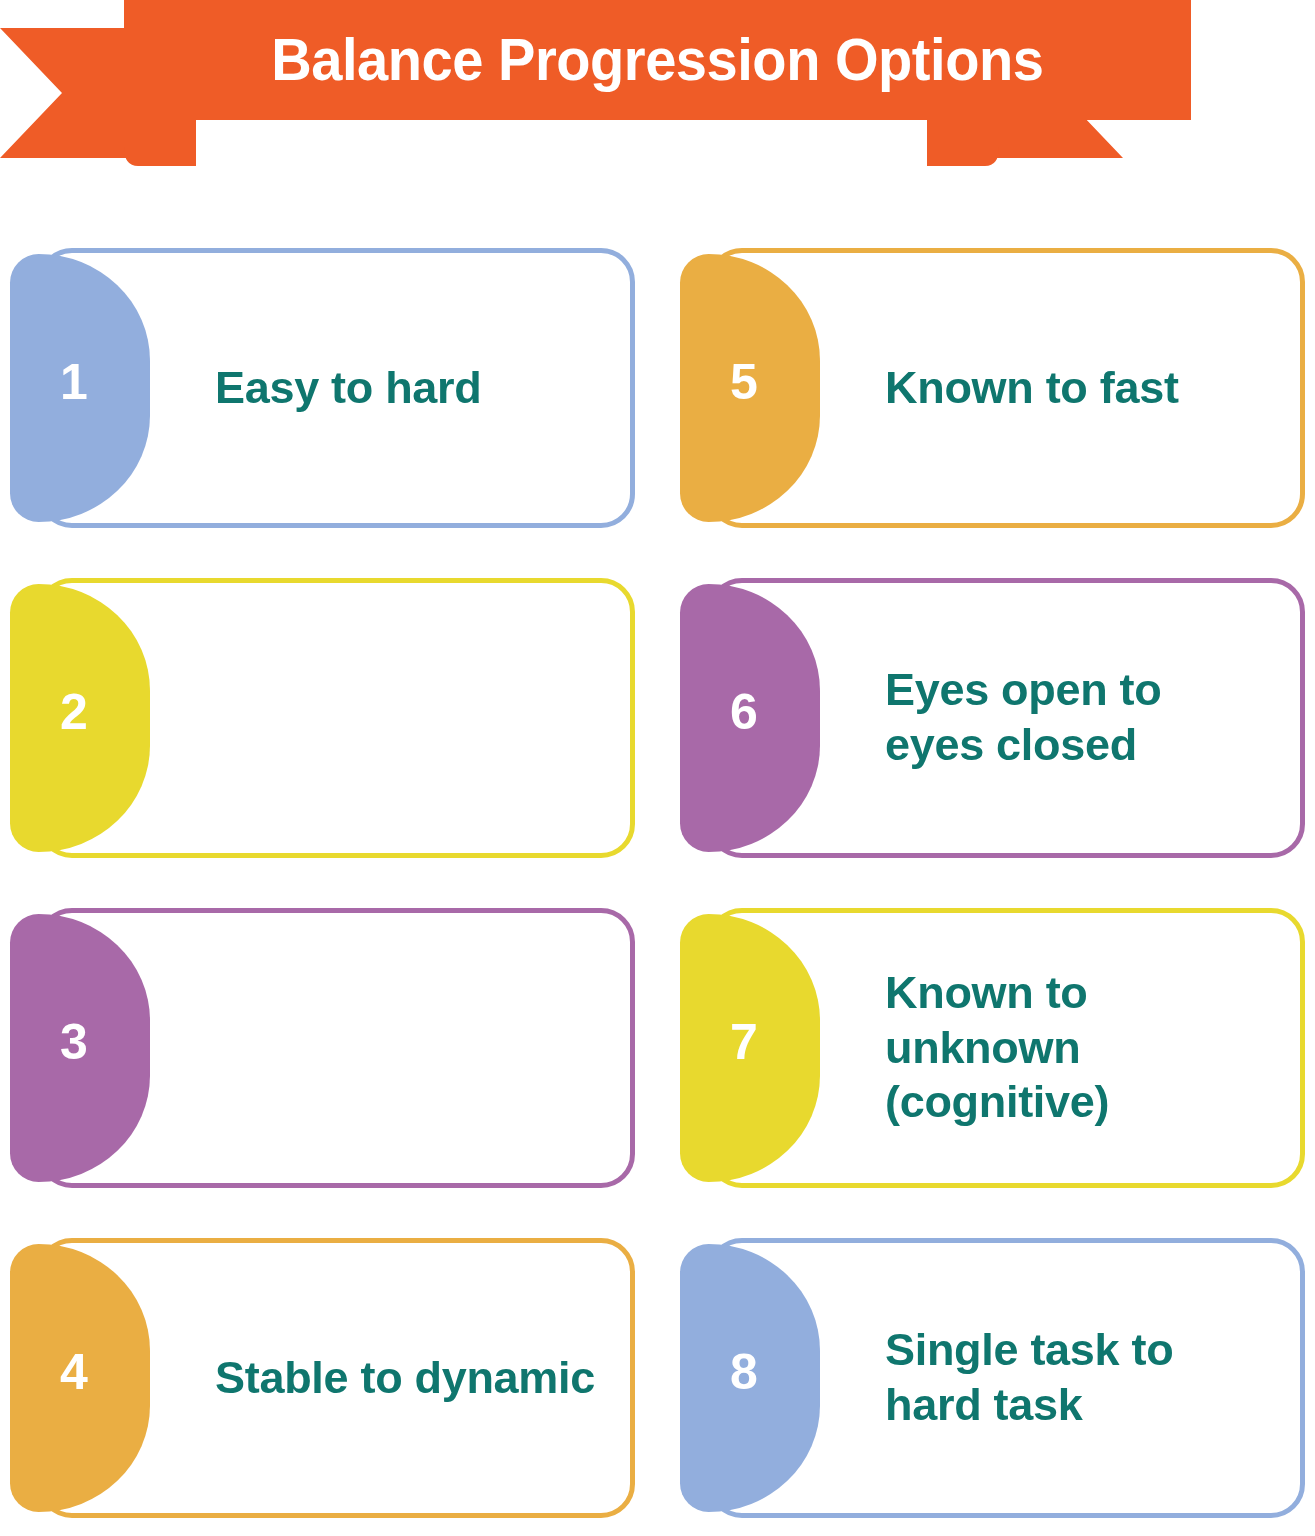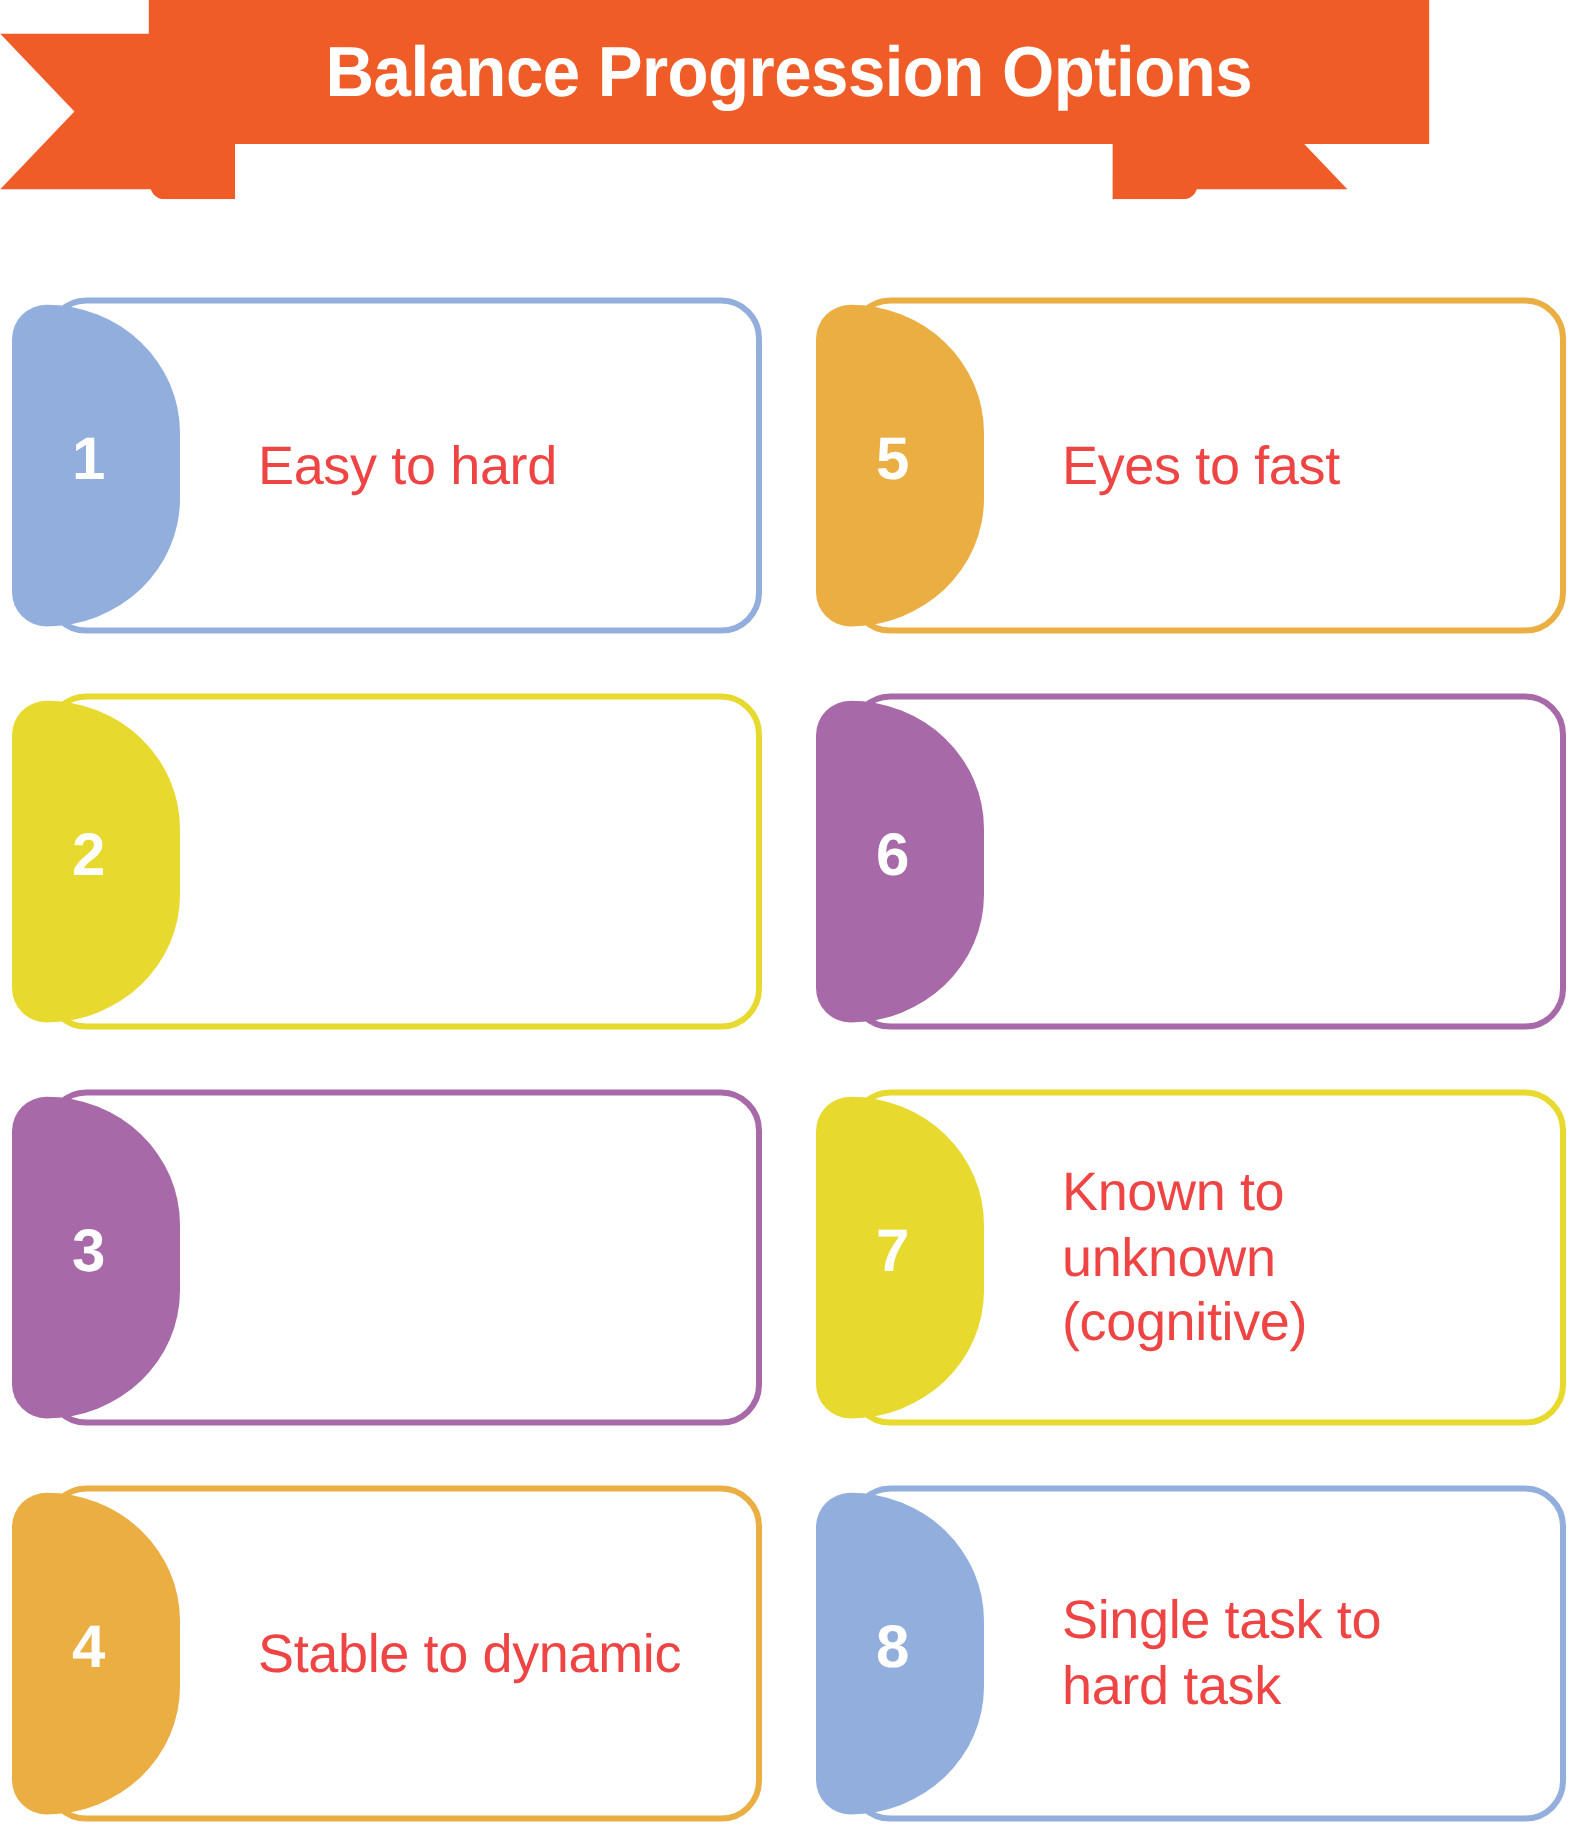--- a/index.html
+++ b/index.html
@@ -120,24 +120,24 @@
     box-sizing: border-box;
   }
   .card-label {
     position: absolute;
     left: 205px;
     top: 0;
     right: 26px;
     height: 280px;
     display: flex;
     align-items: center;
-    color: #ef4444;
+    color: #0f766e;
     font-size: 45px;
     line-height: 1.22;
-    font-weight: normal;
+    font-weight: bold;
     letter-spacing: -0.3px;
     white-space: pre-line;
   }
 </style>
 </head>
 <body>
 
 <div class="ribbon-wrap">
 
   <svg class="ribbon-tail left" viewBox="0 0 140 130" preserveAspectRatio="none">
@@ -185,26 +185,28 @@
         <div class="card-bulge" style="background: rgb(234, 174, 67);"></div>
         <div class="card-num">4</div>
         <div class="card-label">Stable to dynamic</div>
       </div>
     </div>
   <div class="col right" id="col-right">
       <div class="card">
         <div class="card-box" style="border-color: rgb(234, 174, 67);"></div>
         <div class="card-bulge" style="background: rgb(234, 174, 67);"></div>
         <div class="card-num">5</div>
-        <div class="card-label">Eyes to fast</div>
+        <div class="card-label">Known to fast</div>
       </div>
       <div class="card">
         <div class="card-box" style="border-color: rgb(168, 105, 168);"></div>
         <div class="card-bulge" style="background: rgb(168, 105, 168);"></div>
         <div class="card-num">6</div>
+        <div class="card-label">Eyes open to
+eyes closed</div>
       </div>
       <div class="card">
         <div class="card-box" style="border-color: rgb(232, 217, 46);"></div>
         <div class="card-bulge" style="background: rgb(232, 217, 46);"></div>
         <div class="card-num">7</div>
         <div class="card-label">Known to
 unknown
 (cognitive)</div>
       </div>
       <div class="card">

